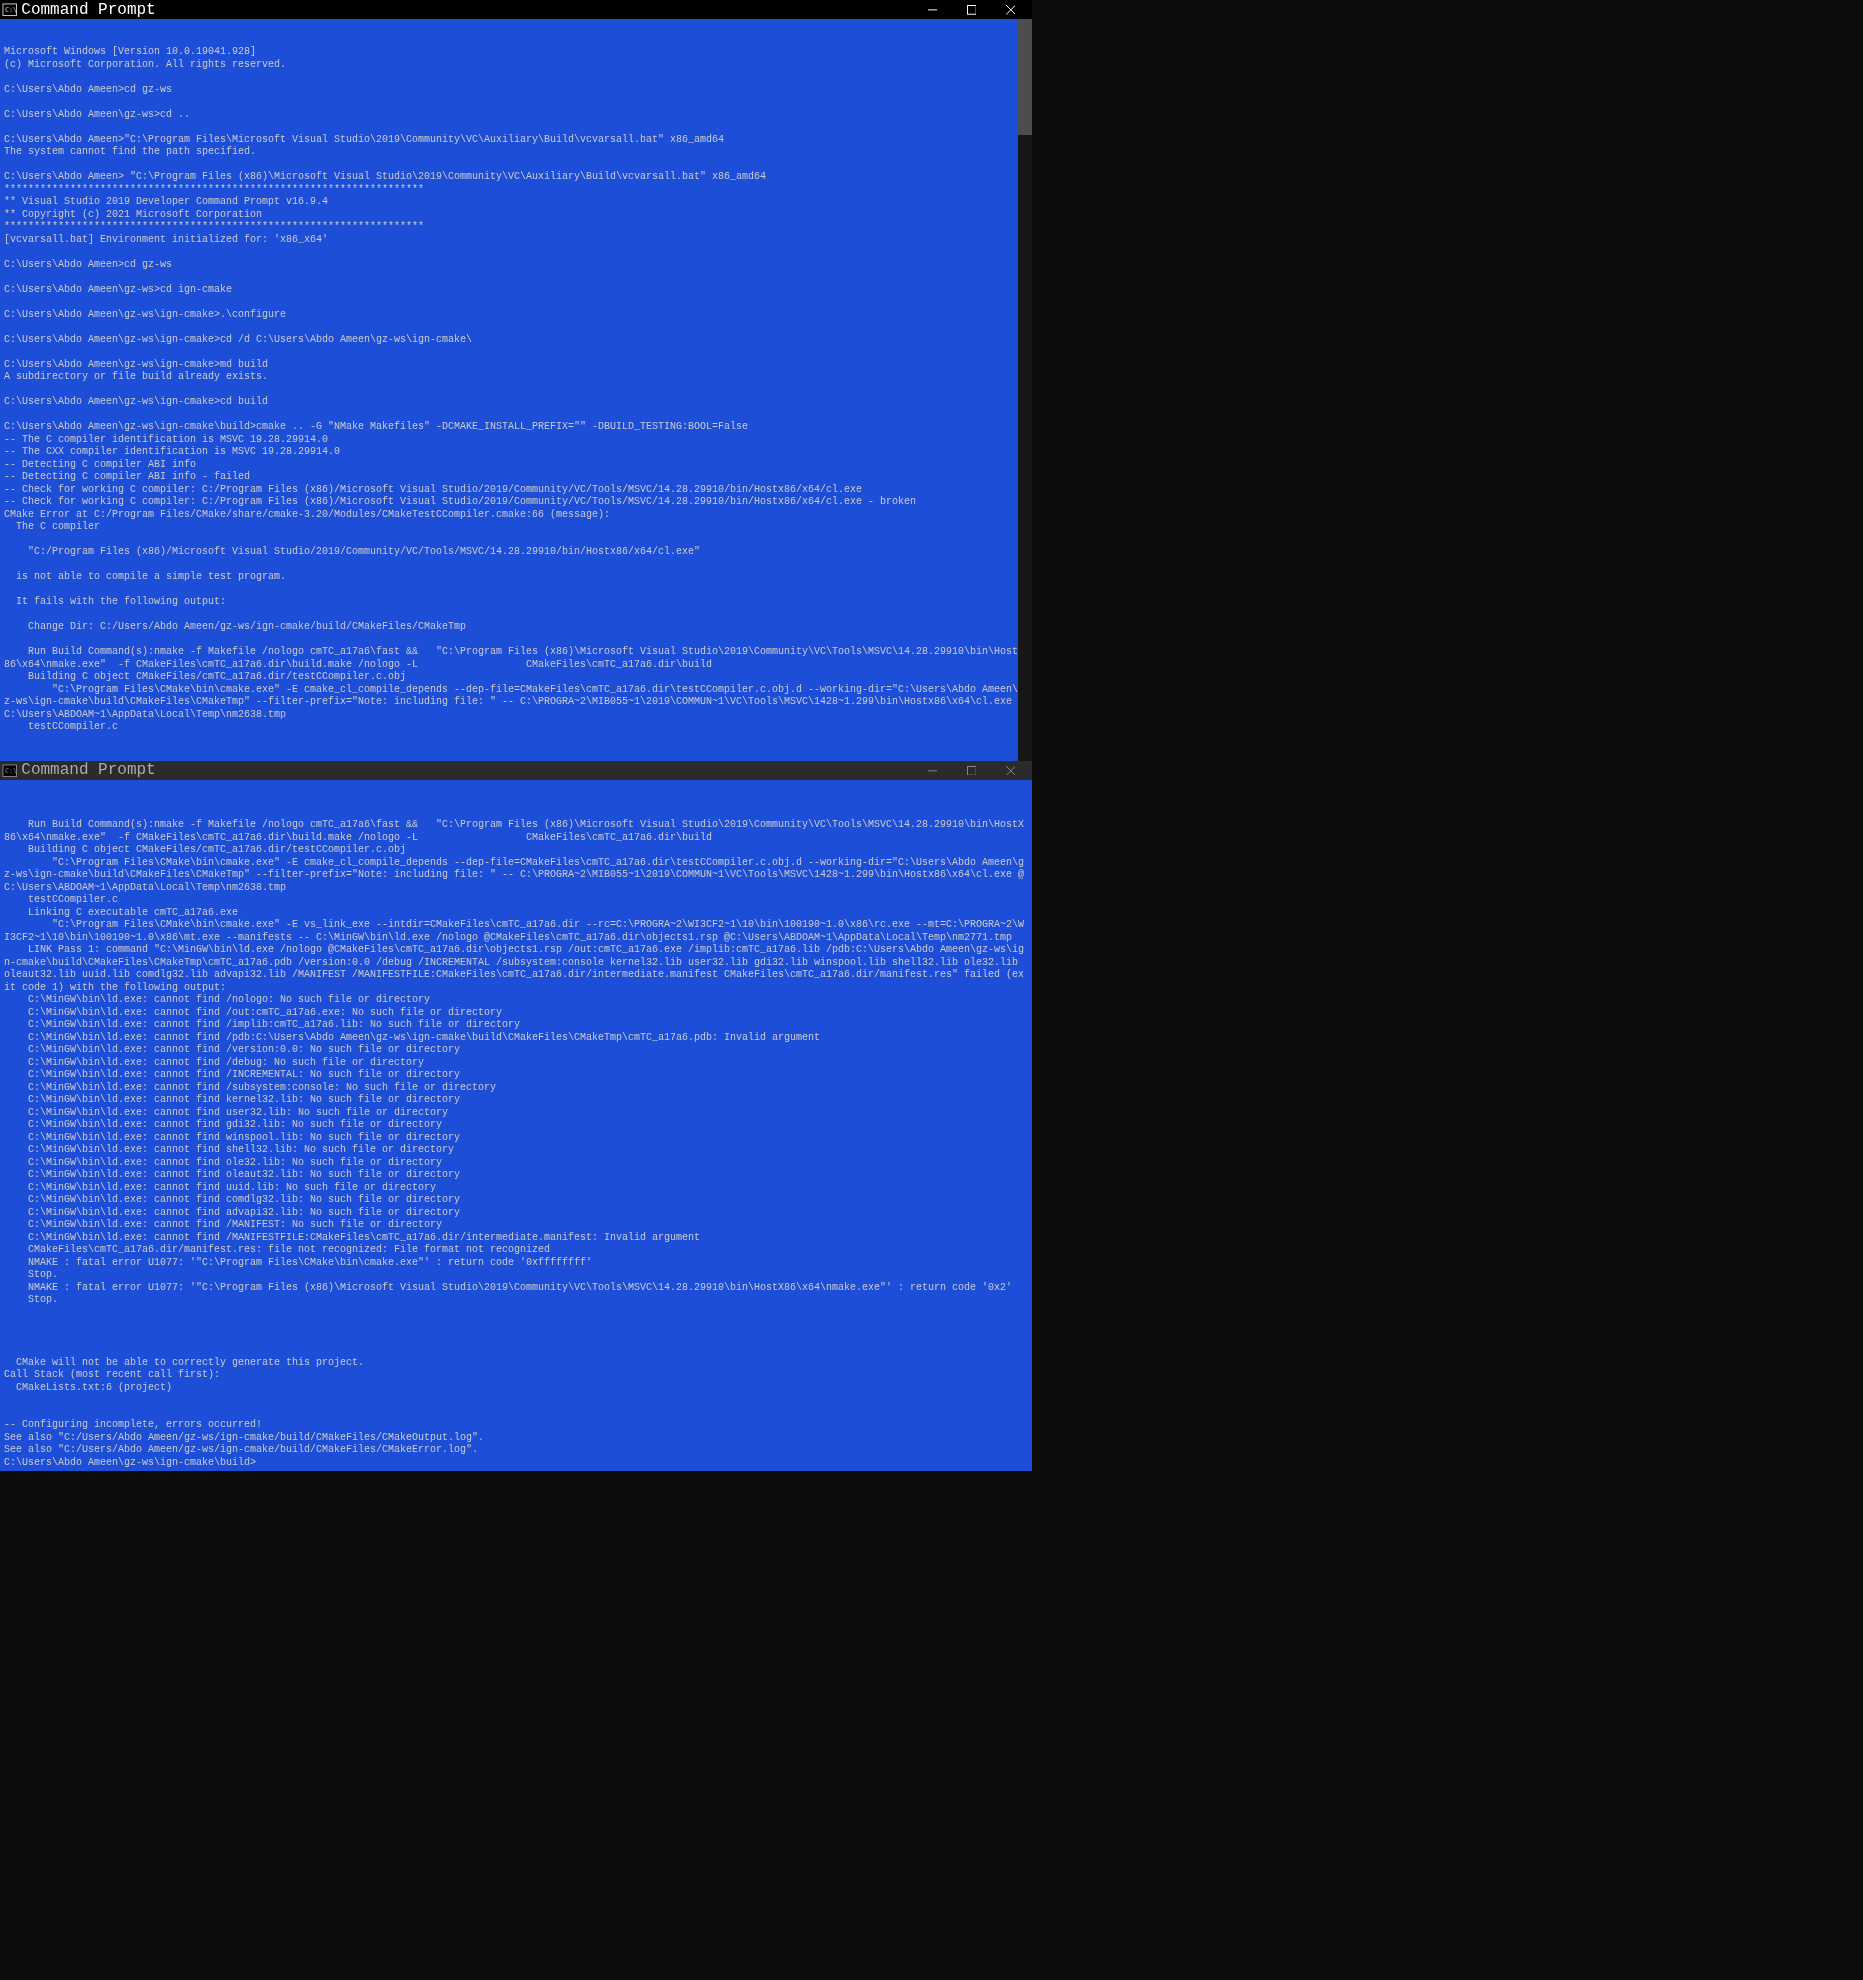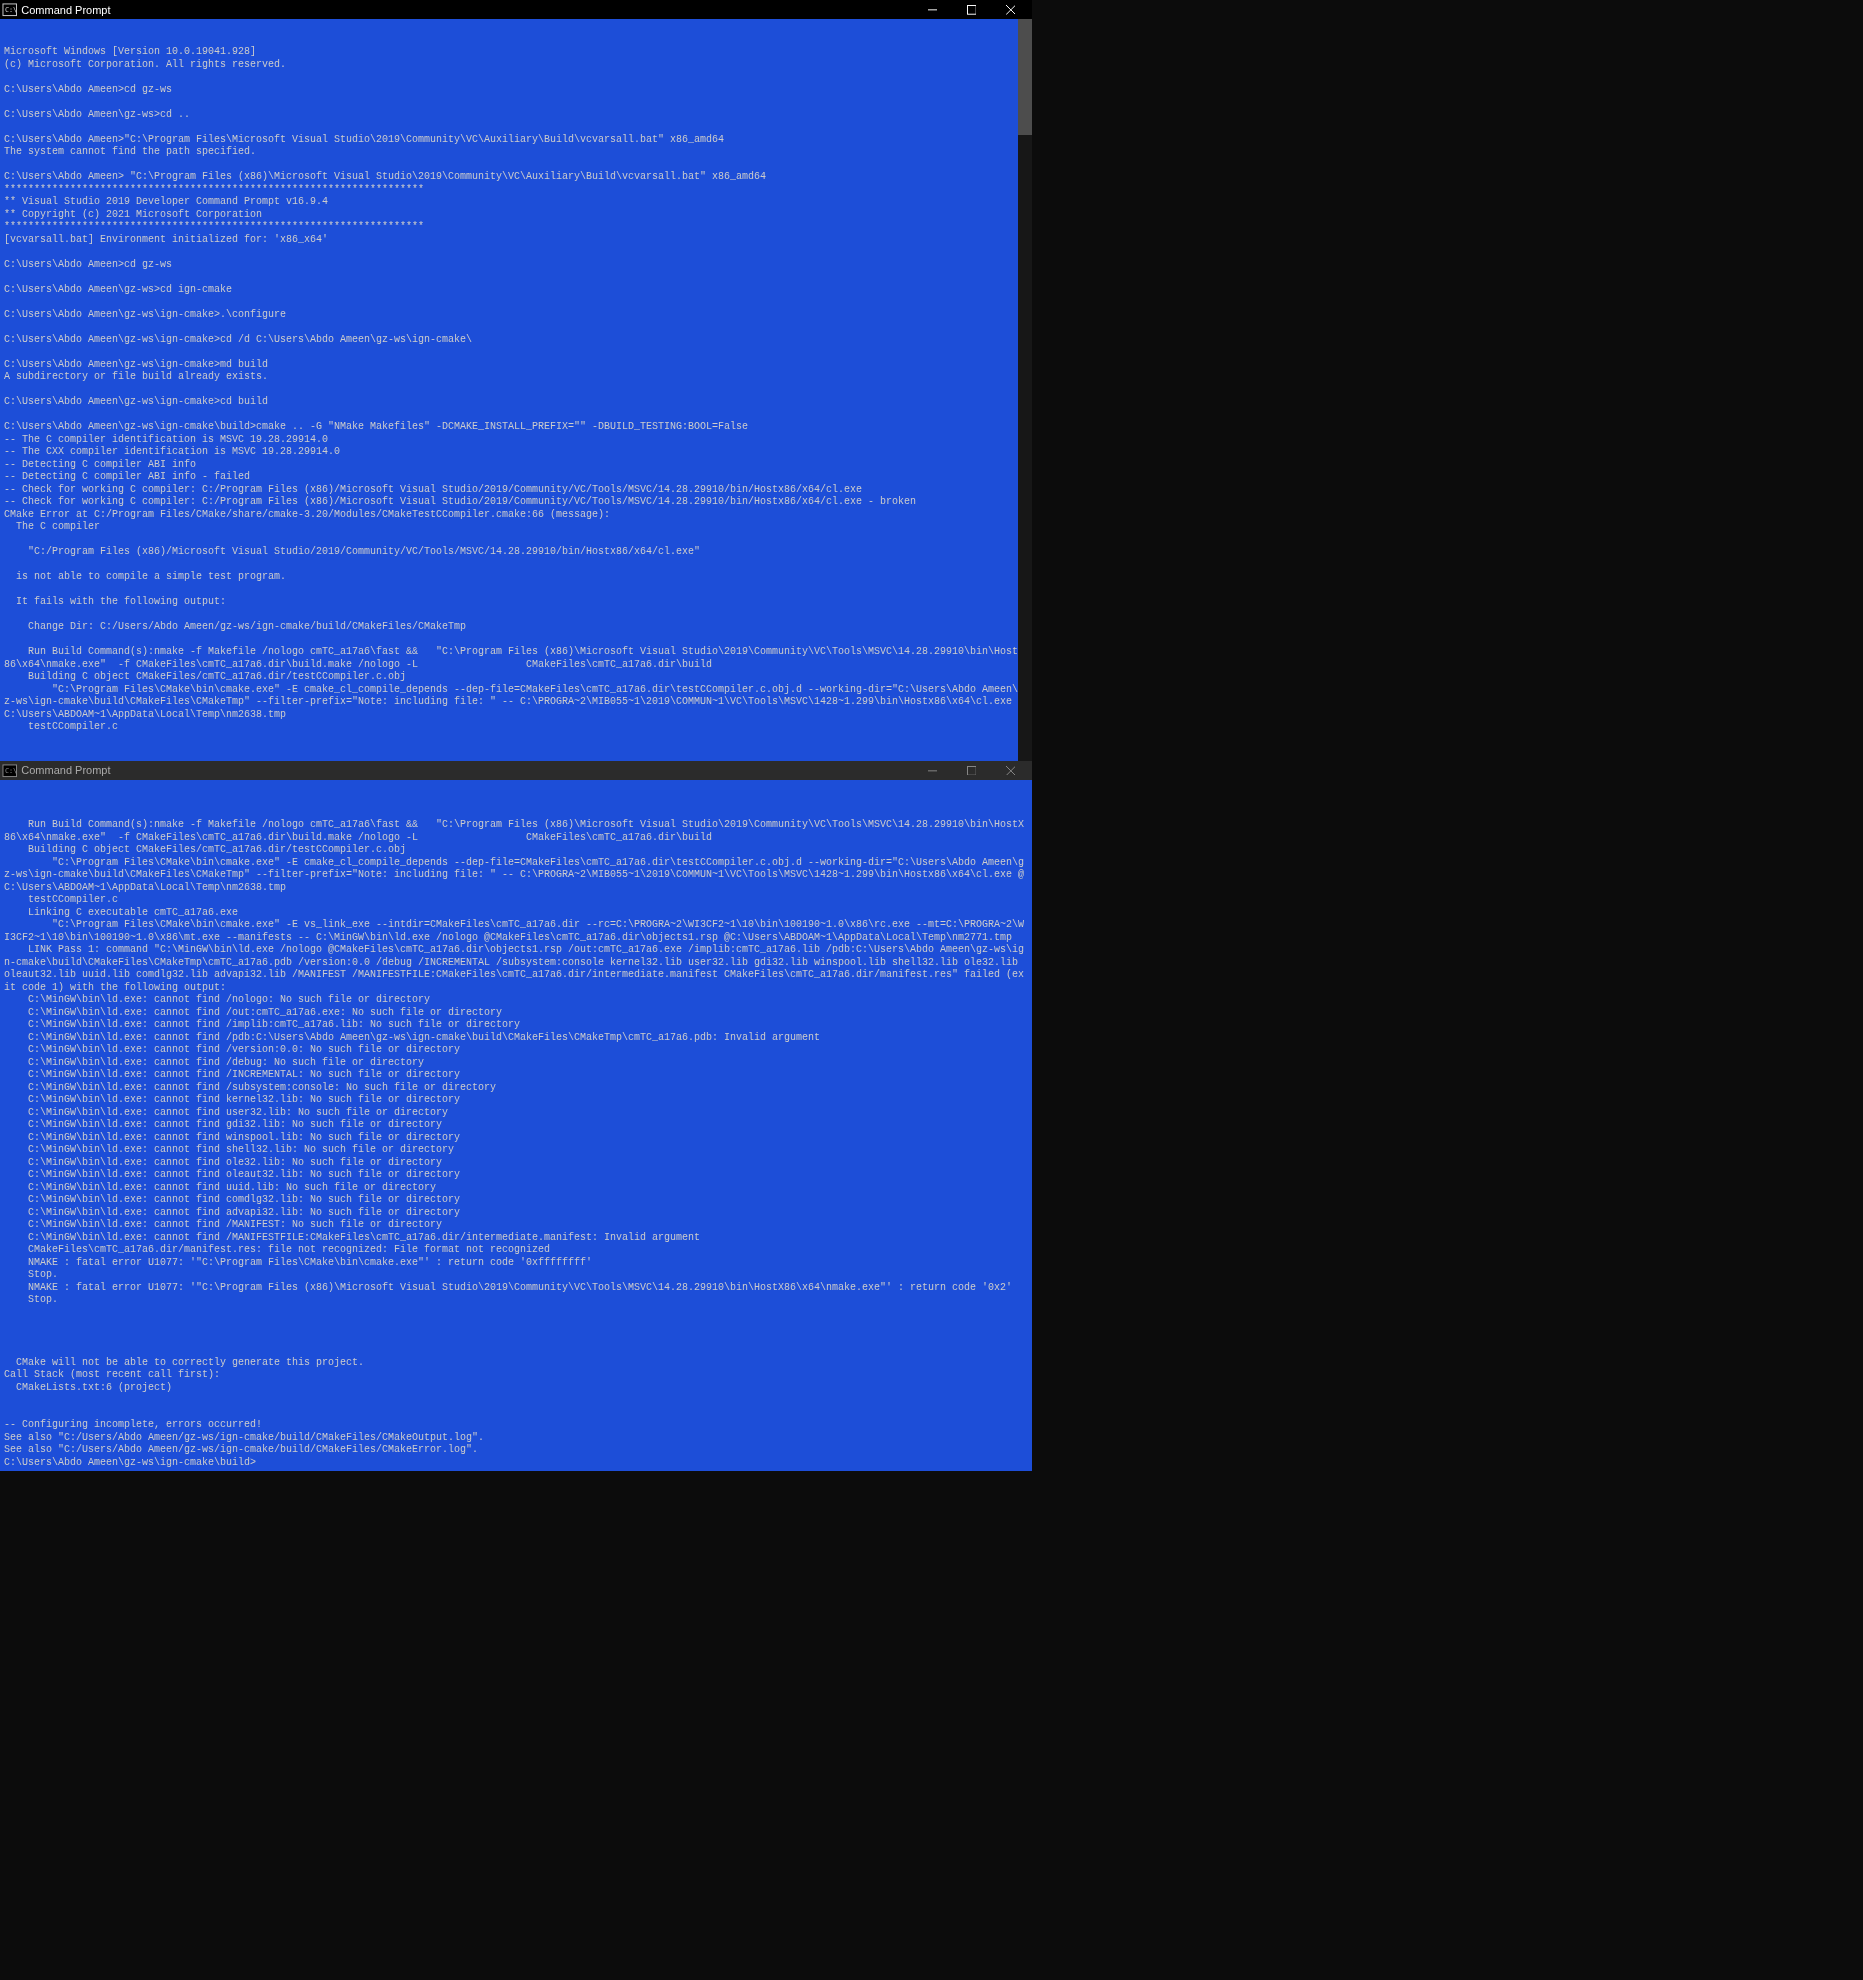--- a/index.html
+++ b/index.html
@@ -33,22 +33,22 @@
     .titlebar-icon {
       width: 15.5px;
       height: 15.5px;
       display: inline-flex;
       align-items: center;
       justify-content: center;
       margin-right: 3.9px;
     }
     .titlebar-title {
       color: #ffffff;
-      font-size: 11px;
-      font-family: Liberation Sans, sans-serif;
+      font-size: 16px;
+      font-family: Liberation Mono, monospace;
       flex: 1;
     }
     .titlebar-inactive .titlebar-title {
       color: #aaaaaa;
     }
     .titlebar-buttons {
       display: flex;
       gap: 0;
     }
     .titlebar-btn {

